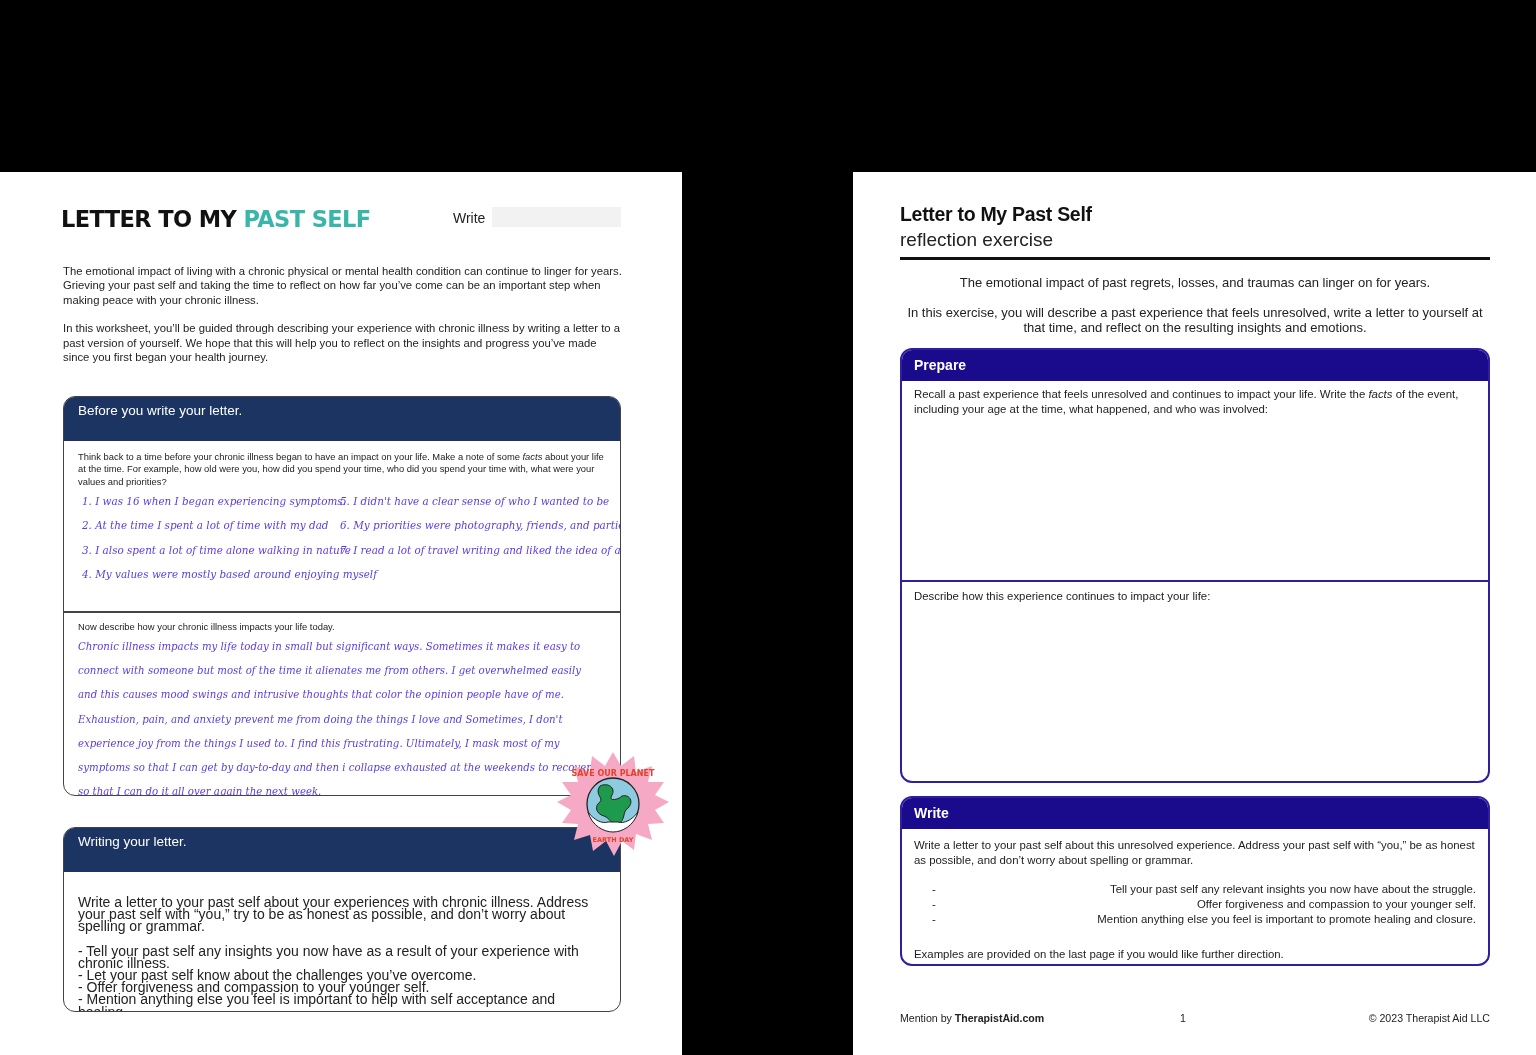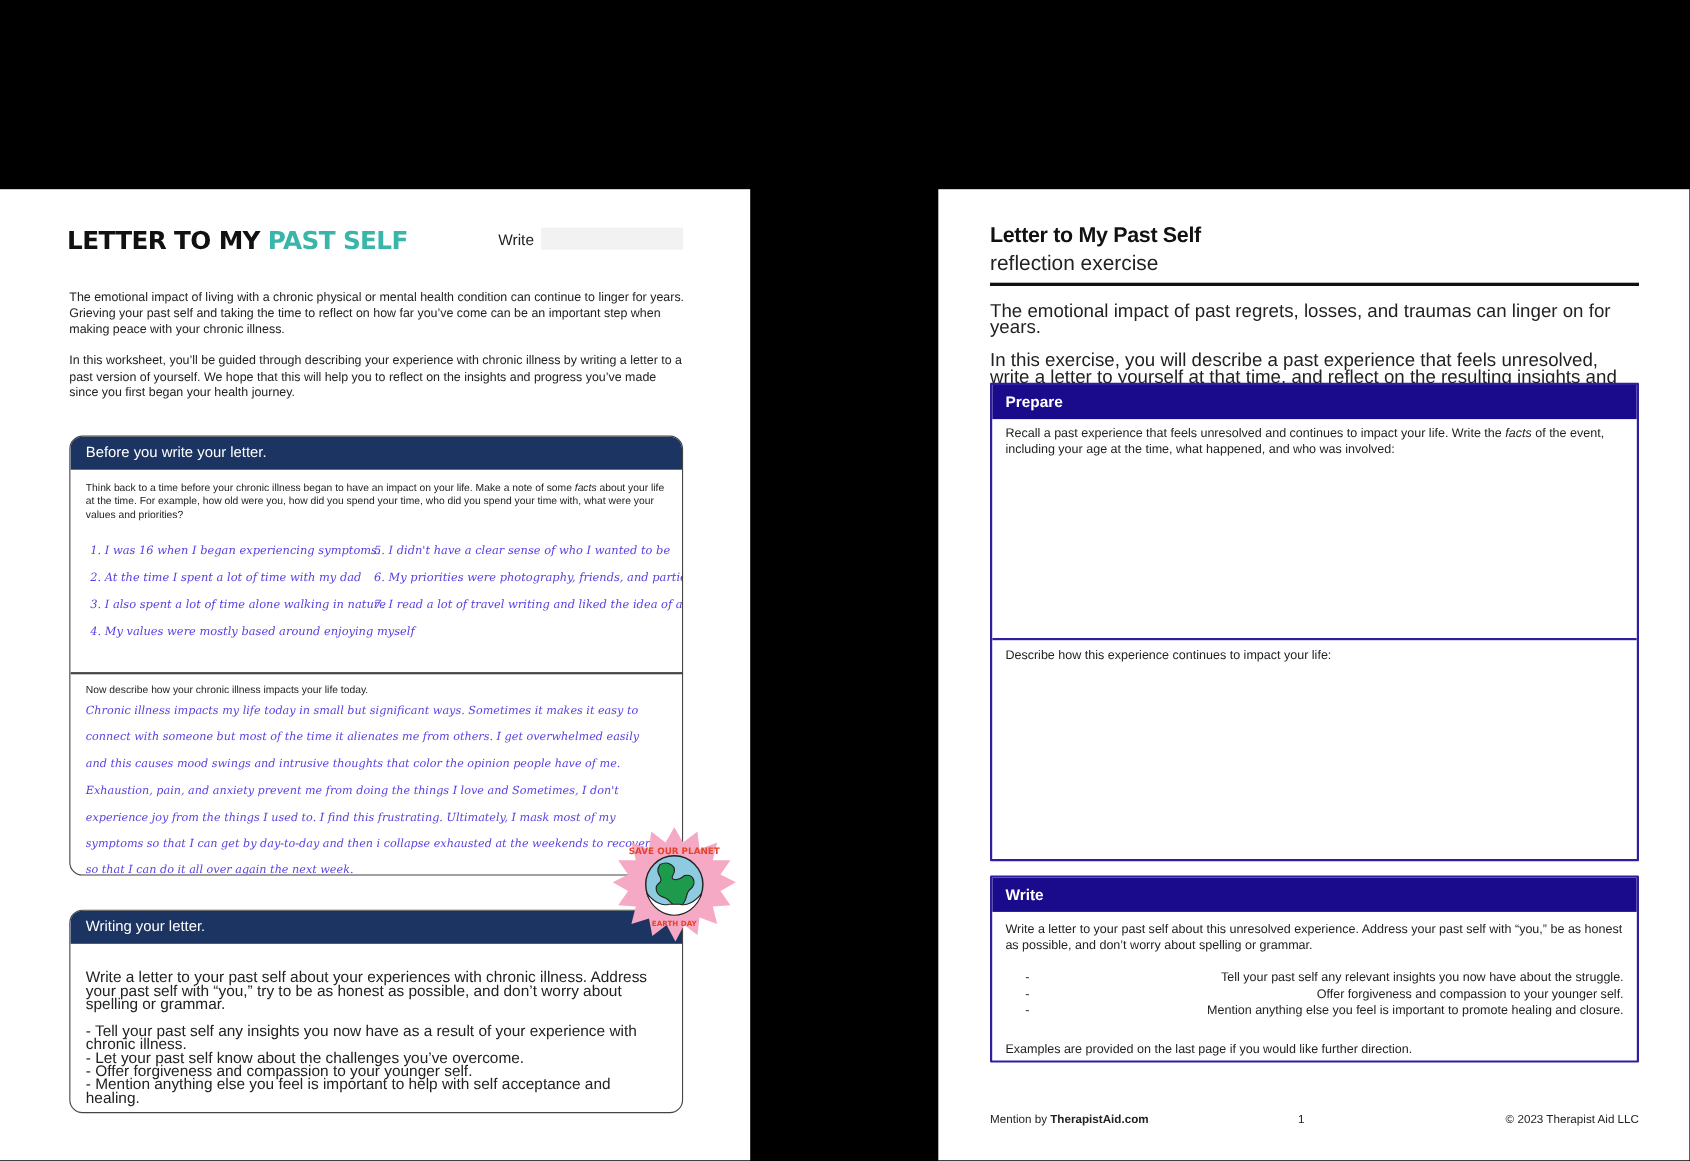--- a/index.html
+++ b/index.html
@@ -12,21 +12,21 @@
 
   
   .l-title { position: absolute; left: 61px; top: 34px; font-family: "DejaVu Sans", sans-serif; font-weight: bold; font-size: 22.5px; letter-spacing: -0.6px; color: #111; }
   .l-title .accent { color: #3ab5a9; }
   .l-date-label { position: absolute; left: 453px; top: 38px; font-size: 14px; color: #222; }
   .l-date-field { position: absolute; left: 492px; top: 35px; width: 129px; height: 20px; background: #f2f2f2; border: none; }
   .l-intro { position: absolute; left: 63px; top: 92px; width: 560px; font-size: 11.3px; line-height: 14.4px; color: #222; }
   .l-intro p + p { margin-top: 14px; }
 
   .l-box { position: absolute; left: 63px; width: 558px; border: 1.6px solid #444; border-radius: 12px; background: #fff; overflow: hidden; }
-  .l-box-head { background: #1c3461; color: #fff; font-size: 13.5px; padding: 0 14px; height: 30px; line-height: 28px; }
+  .l-box-head { background: #1c3461; color: #fff; font-size: 13.5px; padding: 0 14px; height: 44px; line-height: 28px; }
   .l-box1 { top: 224px; height: 400px; }
   .l-box1 .instr { padding: 10px 14px 0 14px; font-size: 9.4px; line-height: 12.3px; color: #222; }
   .hand { font-family: "DejaVu Serif", serif; font-style: italic; color: #5a3de0; }
   .facts { position: absolute; top: 92px; left: 18px; right: 10px; font-size: 10.4px; }
   .facts .col { position: absolute; top: 0; }
   .facts .col1 { left: 0; width: 255px; }
   .facts .col2 { left: 258px; width: 270px; }
   .facts .item { height: 24.3px; line-height: 24.3px; white-space: nowrap; }
   .l-divider { position: absolute; left: 0; right: 0; top: 214px; height: 1.6px; background: #444; }
   .impact-label { position: absolute; top: 224px; left: 14px; font-size: 9.4px; color: #222; }
@@ -34,24 +34,24 @@
   .l-box2 { top: 655px; height: 185px; }
   .l-box2 .body { padding: 24px 14px 0 14px; font-size: 14px; line-height: 12.2px; color: #222; }
   .l-box2 .body .gap { height: 12px; }
 
   .sticker { position: absolute; left: 556px; top: 578px; width: 114px; height: 110px; }
 
   
   .r-title { position: absolute; left: 47px; top: 31px; font-weight: bold; font-size: 19.5px; letter-spacing: -0.3px; color: #111; }
   .r-subtitle { position: absolute; left: 47px; top: 57px; font-size: 19px; color: #222; }
   .r-rule { position: absolute; left: 47px; top: 85px; width: 590px; height: 3px; background: #111; }
-  .r-intro { position: absolute; left: 47px; top: 103px; width: 590px; font-size: 17px; line-height: 15px; color: #222; }
+  .r-intro { position: absolute; left: 47px; top: 103px; width: 590px; font-size: 13px; line-height: 15px; color: #222; text-align: center; }
   .r-intro p + p { margin-top: 15px; }
 
-  .r-box { position: absolute; left: 47px; width: 590px; border: 2px solid #2d1fa0; border-radius: 1px; overflow: hidden; background: #fff; }
+  .r-box { position: absolute; left: 47px; width: 590px; border: 2px solid #2d1fa0; border-radius: 12px; overflow: hidden; background: #fff; }
   .r-box-head { background: #1a0a8c; color: #fff; font-weight: bold; font-size: 14px; padding: 0 12px; height: 31px; line-height: 31px; }
   .r-box1 { top: 176px; height: 435px; }
   .r-box1 .q1 { position: absolute; top: 37px; left: 12px; right: 14px; font-size: 11.4px; line-height: 15px; color: #222; }
   .r-box1 .divider { position: absolute; left: 0; right: 0; top: 230px; height: 2px; background: #2d1fa0; }
   .r-box1 .q2 { position: absolute; top: 240px; left: 12px; font-size: 11.4px; color: #222; }
   .r-box2 { top: 624px; height: 170px; }
   .r-box2 .body { padding: 9px 12px 0 12px; font-size: 11.4px; line-height: 15px; color: #222; }
   .r-box2 ul { list-style: none; margin: 14px 0 18px 18px; text-align: right; }
   .r-box2 li { position: relative; padding-left: 22px; }
   .r-box2 li::before { content: "-"; position: absolute; left: 0; }

